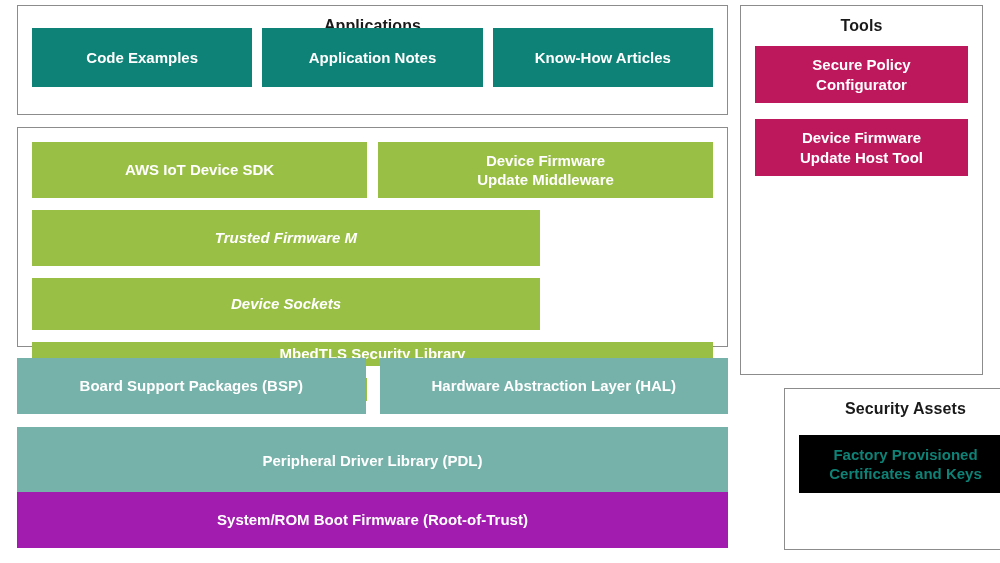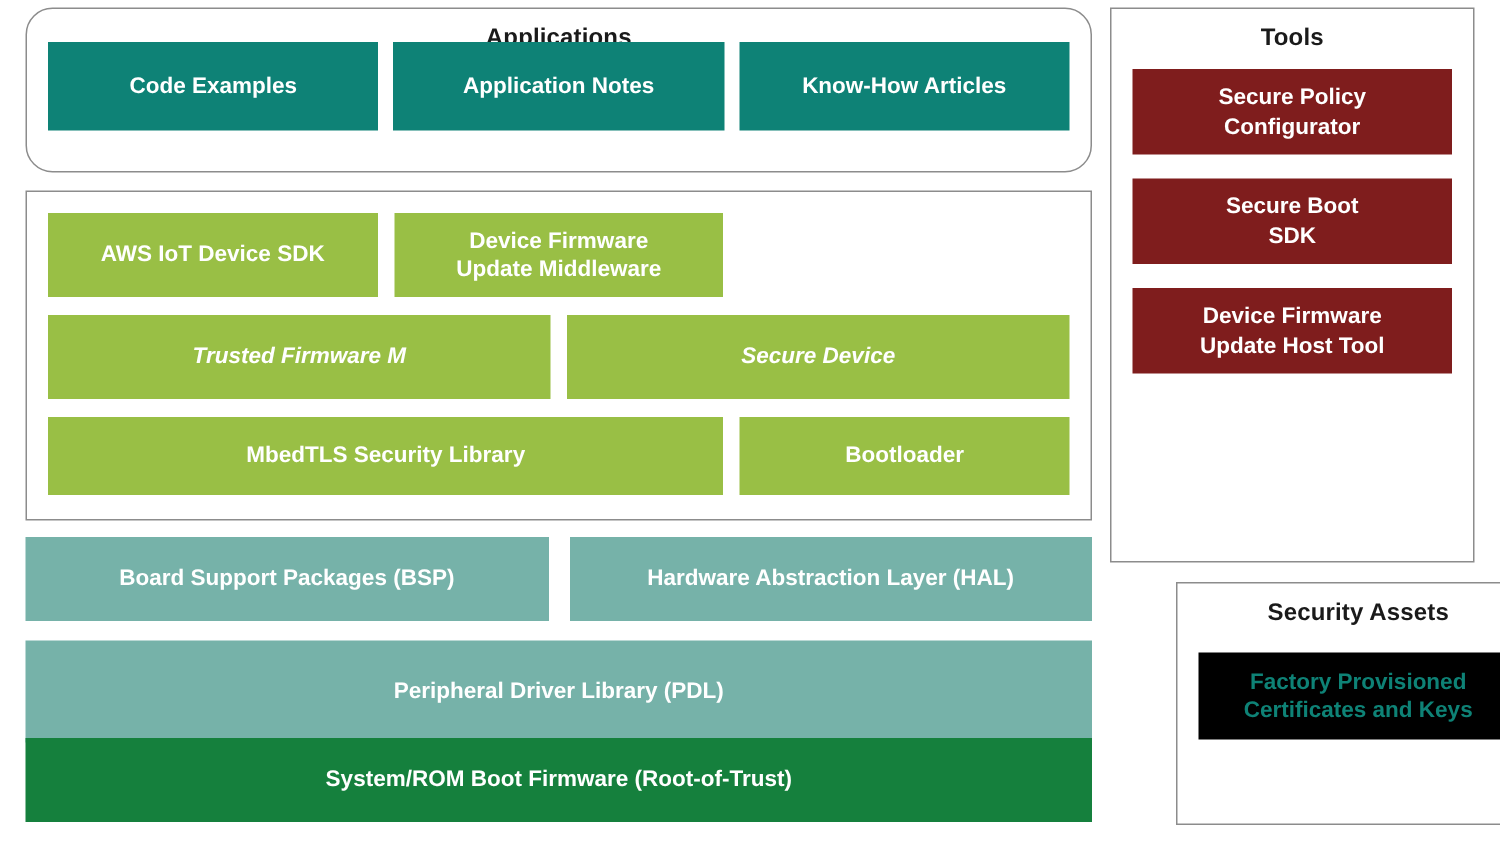--- a/index.html
+++ b/index.html
@@ -15,34 +15,34 @@
     padding-top:11px; letter-spacing:0.1px;
   }
   .block {
     display:flex; align-items:center; justify-content:center; text-align:center;
     color:#ffffff; font-weight:bold; font-size:15px; line-height:1.3;
     white-space:pre-line; box-sizing:border-box; padding:2px 6px;
   }
   .teal      { background:#0e8276; }
   .green     { background:#99bf45; }
   .sage      { background:#76b2a9; }
-  .darkgreen { background:#15803d; }
-  .magenta   { background:#7f1d1d; }
+  .darkgreen { background:#a21caf; }
+  .magenta   { background:#be185d; }
   .lightteal { background:#000000; color:#0e8276; }
 
   
-  .apps-panel { left:17px; top:5px; width:711px; height:110px;border-radius:18px; }
+  .apps-panel { left:17px; top:5px; width:711px; height:110px; }
   .apps-row { position:absolute; left:14px; right:14px; top:22px; height:59px;
               display:flex; gap:10px; }
   .apps-row .block { flex:1; }
 
   
   .mw-panel { left:17px; top:127px; width:711px; height:220px; }
   .mw-grid { position:absolute; left:14px; right:14px; top:14px;
-             display:grid; grid-template-columns:repeat(6, 1fr);
+             display:grid; grid-template-columns:repeat(4, 1fr);
              grid-template-rows:56px 56px 52px; gap:12px 11px; }
   .span2 { grid-column:span 2; }
   .span3 { grid-column:span 3;font-style:italic; }
   .span4 { grid-column:span 4; }
 
   
   .bsp-row { position:absolute; left:17px; top:358px; width:711px; height:56px;
              display:flex; gap:14px; }
   .bsp-row .block { flex:1; }
   .pdl-row { position:absolute; left:17px; top:427px; width:711px; height:68px; }
@@ -74,21 +74,21 @@
       <div class="block teal">Know-How Articles</div>
     </div>
   </div>
 
   <div class="panel mw-panel">
     <div class="mw-grid">
       <div class="block green span2">AWS IoT Device SDK</div>
       <div class="block green span2">Device Firmware
 Update Middleware</div>
       <div class="block green span3">Trusted Firmware M</div>
-      <div class="block green span3">Secure Device</div>
+      <div class="block green span3">Device Sockets</div>
       <div class="block green span4">MbedTLS Security Library</div>
       <div class="block green span2">Bootloader</div>
     </div>
   </div>
 
   <div class="bsp-row">
     <div class="block sage">Board Support Packages (BSP)</div>
     <div class="block sage">Hardware Abstraction Layer (HAL)</div>
   </div>
 
@@ -98,22 +98,20 @@
 
   <div class="rot-row">
     <div class="block darkgreen">System/ROM Boot Firmware (Root-of-Trust)</div>
   </div>
 
   <div class="panel tools-panel">
     <div class="panel-title">Tools</div>
     <div class="tools-stack">
       <div class="block magenta">Secure Policy
 Configurator</div>
-      <div class="block magenta">Secure Boot
-SDK</div>
       <div class="block magenta">Device Firmware
 Update Host Tool</div>
     </div>
   </div>
 
   <div class="panel assets-panel">
     <div class="panel-title">Security Assets</div>
     <div class="assets-stack">
       <div class="block lightteal">Factory Provisioned
 Certificates and Keys</div>

